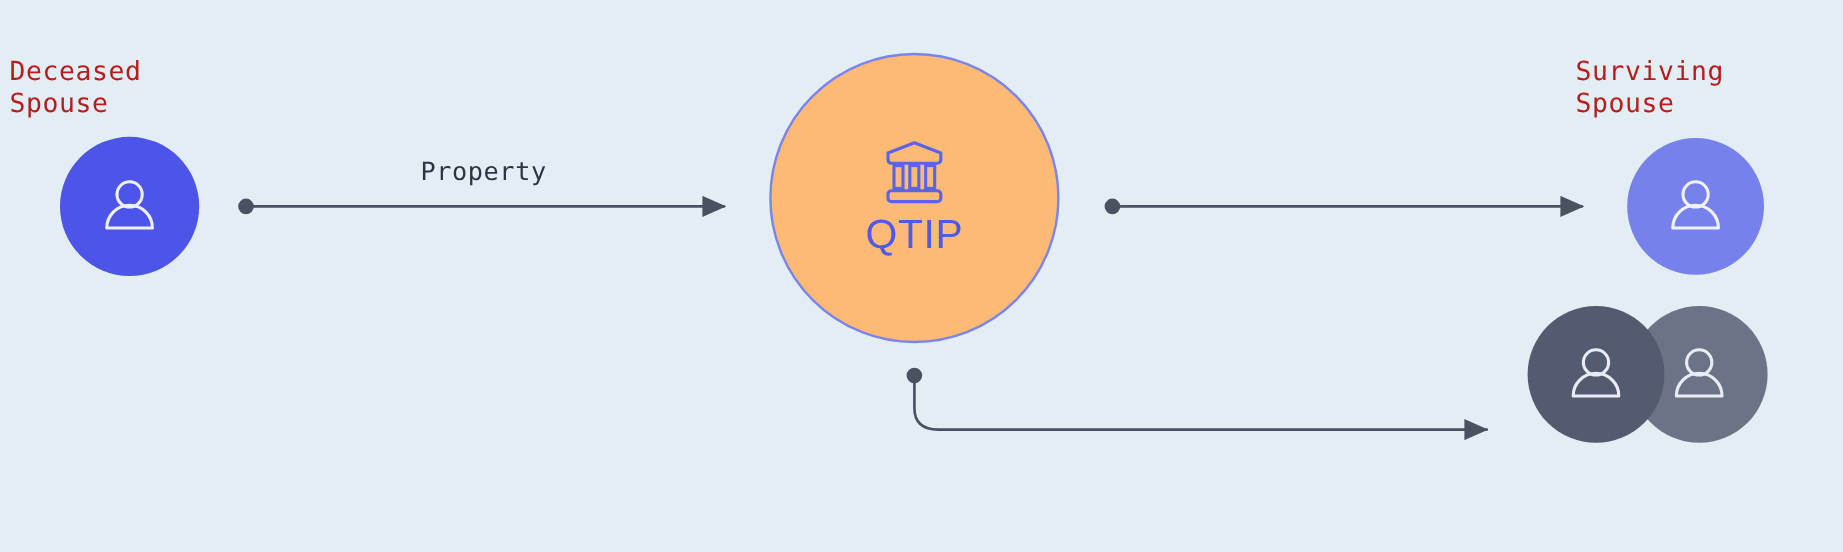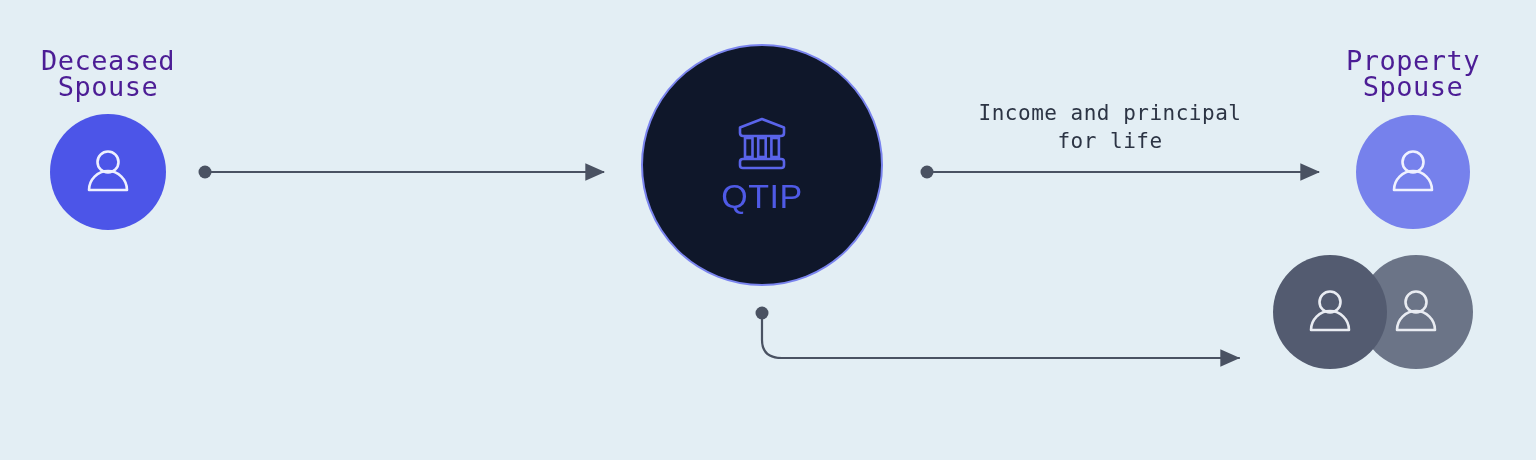--- a/index.html
+++ b/index.html
@@ -12,24 +12,23 @@
   }
   #canvas {
     position: relative;
     width: 1536px;
     height: 460px;
     background: #e3eef4;
     overflow: hidden;
   }
   .node-label {
     position: absolute;
-    text-align: center;
-    color: #4c1d95;
+    color: #b91c1c;
     font-family: "DejaVu Sans Mono", monospace;
-    font-size: 27px;
+    font-size: 22px;
     line-height: 26px;
     letter-spacing: 0.5px;
     white-space: pre-line;
     font-weight: 500;
   }
   .edge-label {
     position: absolute;
     text-align: center;
     color: #2c3444;
     font-family: "DejaVu Sans Mono", monospace;
@@ -42,21 +41,21 @@
   .circle {
     position: absolute;
     border-radius: 50%;
     display: flex;
     align-items: center;
     justify-content: center;
   }
   .qtip-circle {
     position: absolute;
     border-radius: 50%;
-    background: #0f172a;
+    background: #fdba74;
     border: 2px solid #7a84ee;
     display: flex;
     flex-direction: column;
     align-items: center;
     justify-content: center;
     box-sizing: border-box;
   }
   .qtip-text {
     font-family: "Liberation Sans", sans-serif;
     font-size: 34px;
@@ -103,36 +102,35 @@
 
   <div class="node-label" style="left:8px; top:48px; width:200px;">Deceased
 Spouse</div>
   <div class="circle" style="left:50px; top:114px; width:116px; height:116px; background:#4c55e8;">
     <svg width="52" height="52" viewBox="0 0 52 52">
       <circle cx="26" cy="16" r="10.5" fill="none" stroke="#eef0ff" stroke-width="2.6"></circle>
       <path d="M7,44 A19,19 0 0 1 45,44 Z" fill="none" stroke="#eef0ff" stroke-width="2.6" stroke-linejoin="round"></path>
     </svg>
   </div>
 
+  <div class="edge-label" style="left:288px; top:129px; width:230px;">Property</div>
 
   <div class="qtip-circle" style="left:641px; top:44px; width:242px; height:242px;">
     <svg width="60" height="56" viewBox="0 0 60 56">
       <path d="M8,18 L8,12.5 L30,4 L52,12.5 L52,18 Q52,21 49,21 L11,21 Q8,21 8,18 Z" fill="none" stroke="#5a64ea" stroke-width="2.6" stroke-linejoin="round"></path>
       <rect x="13" y="23" width="7.5" height="19" fill="none" stroke="#5a64ea" stroke-width="2.6"></rect>
       <rect x="26.2" y="23" width="7.5" height="19" fill="none" stroke="#5a64ea" stroke-width="2.6"></rect>
       <rect x="39.4" y="23" width="7.5" height="19" fill="none" stroke="#5a64ea" stroke-width="2.6"></rect>
       <rect x="8" y="44" width="44" height="9" rx="2.8" fill="none" stroke="#5a64ea" stroke-width="2.6"></rect>
     </svg>
     <div class="qtip-text">QTIP</div>
   </div>
 
-  <div class="edge-label" style="left:962px; top:99px; width:296px;">Income and principal
-for life</div>
 
-  <div class="node-label" style="left:1313px; top:48px; width:200px;">Property
+  <div class="node-label" style="left:1313px; top:48px; width:200px;">Surviving
 Spouse</div>
   <div class="circle" style="left:1356px; top:115px; width:114px; height:114px; background:#7681ec;">
     <svg width="52" height="52" viewBox="0 0 52 52">
       <circle cx="26" cy="16" r="10.5" fill="none" stroke="#f0f2ff" stroke-width="2.6"></circle>
       <path d="M7,44 A19,19 0 0 1 45,44 Z" fill="none" stroke="#f0f2ff" stroke-width="2.6" stroke-linejoin="round"></path>
     </svg>
   </div>
 
 
   <div class="circle" style="left:1359px; top:255px; width:114px; height:114px; background:#6b7487;">

